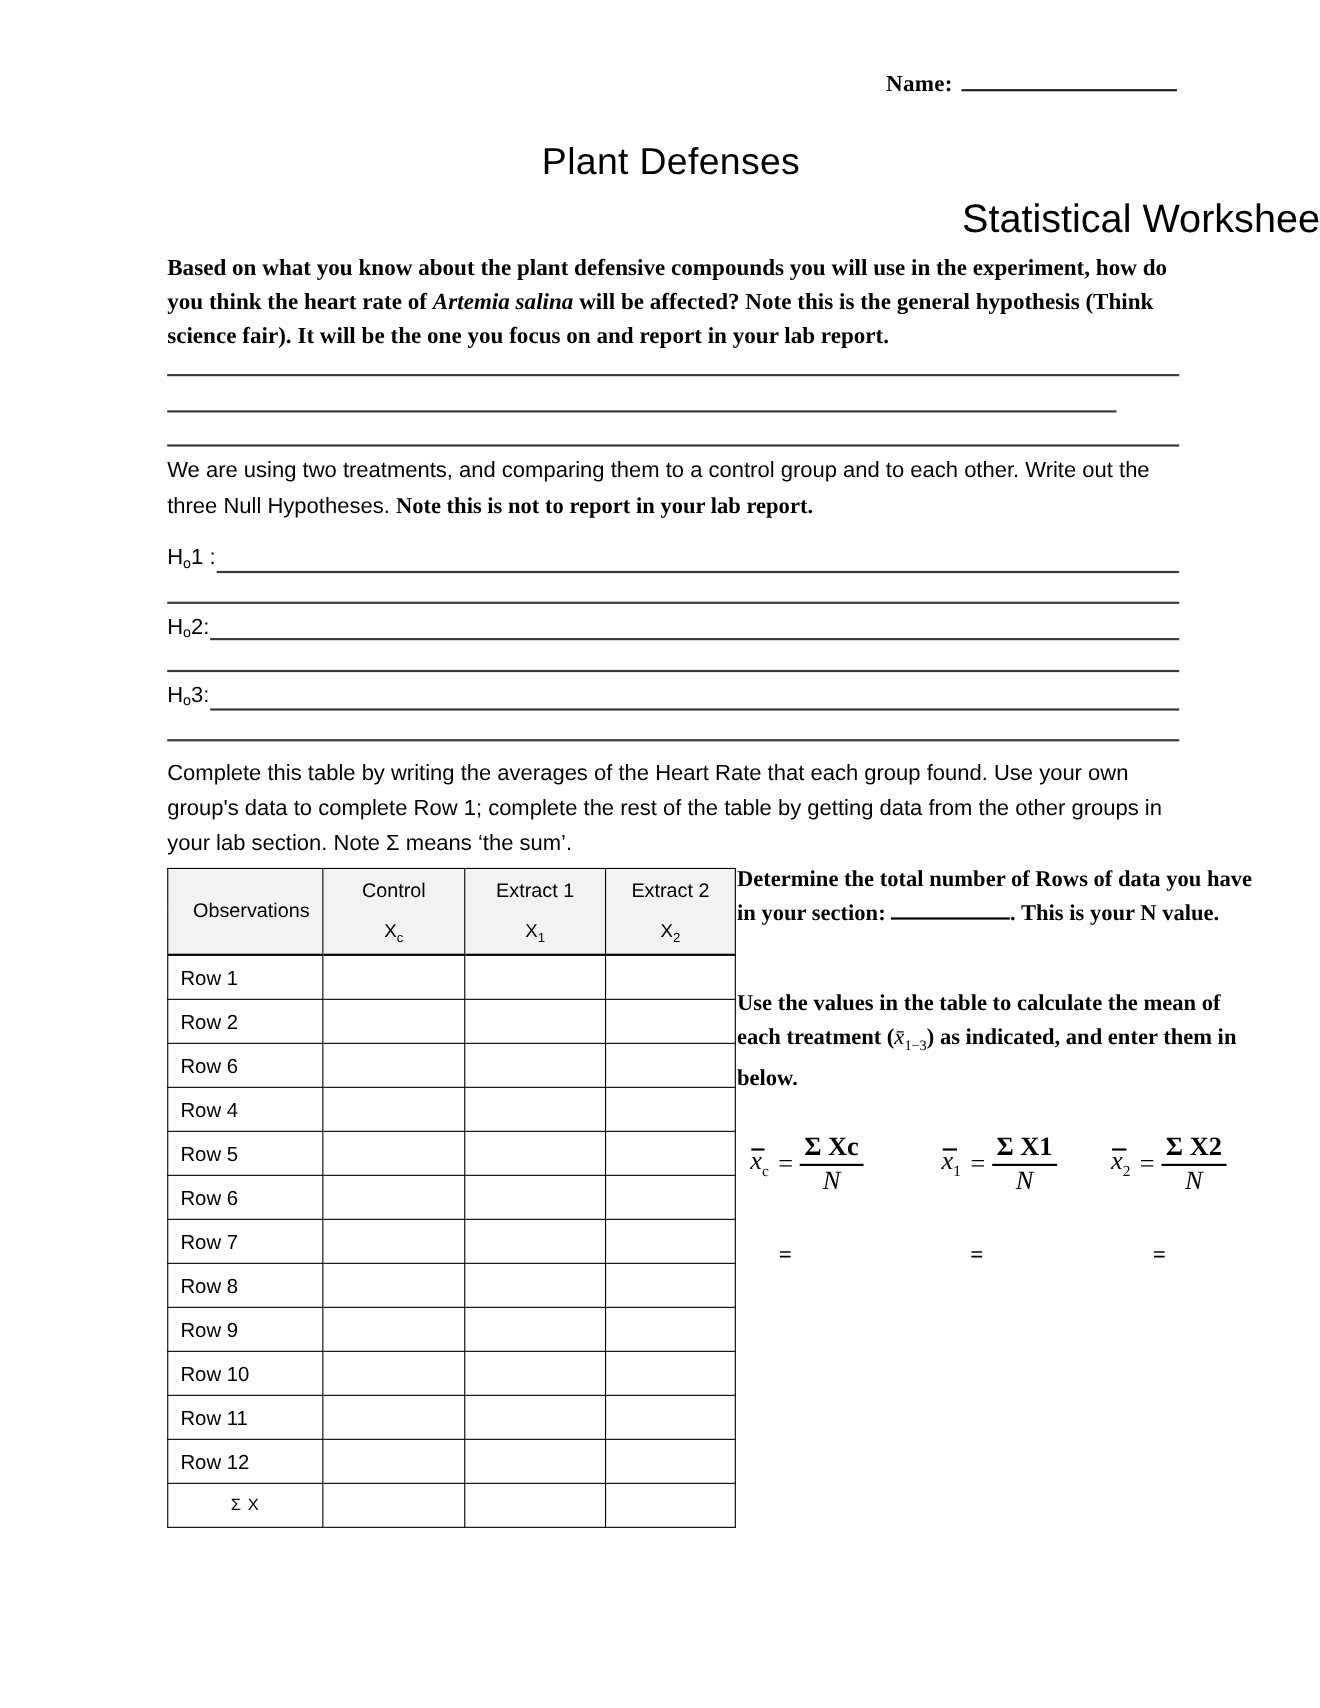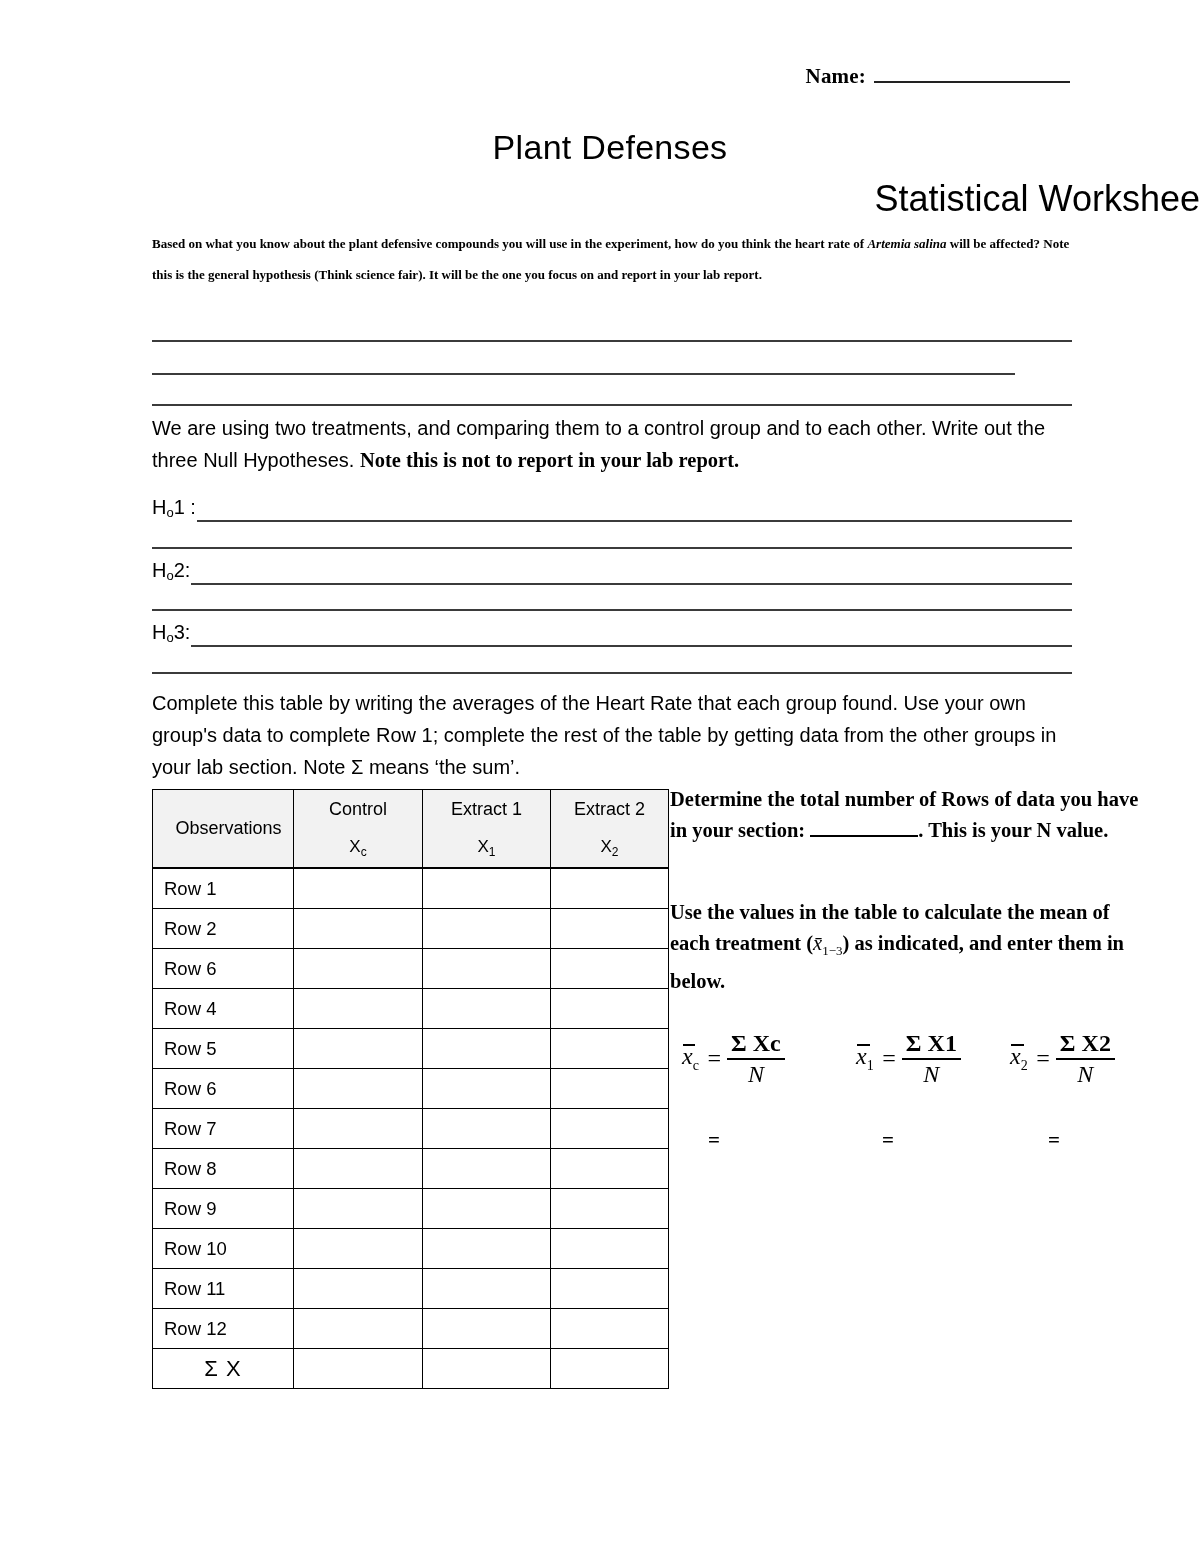--- a/index.html
+++ b/index.html
@@ -63,21 +63,21 @@
     font-weight: normal;
   }
 
   
   .para-serif-bold {
     position: absolute;
     left: 142px;
     width: 920px;
     font-family: "Liberation Serif", serif;
     font-weight: bold;
-    font-size: 13px;
+    font-size: 21px;
     line-height: 31px;
     text-align: left;
   }
   .para-serif-bold i {
     font-style: italic;
     font-weight: bold;
   }
   .para-sans {
     position: absolute;
     left: 142px;
@@ -154,21 +154,21 @@
   .th-c { text-align: center; }
   .sub-sym { font-size: 17px; }
   .sub-sym sub { font-size: 12px; }
   .row-label {
     text-align: left;
     padding-left: 11px !important;
     font-size: 18.5px;
   }
   .sum-label {
     text-align: center;
-    font-size: 22px;
+    font-size: 15px;
     letter-spacing: 1px;
   }
   .data-table td.cell { background: #ffffff; }
 
   
   .right-block {
     position: absolute;
     left: 660px;
     width: 472px;
     font-family: "Liberation Serif", serif;
@@ -259,21 +259,21 @@
   <div class="para-sans" style="top:412px;">
     <span>We are using two treatments, and comparing them to a control group and to each other. Write out the three Null Hypotheses. </span><b class="serif">Note this is not to report in your lab report.</b>
   </div>
 
   <div class="hyp" style="top:495px; width:920px;">
     <span class="lbl">H<sub>o</sub><span>1 :</span></span>
     <span class="fill"></span>
   </div>
   <div class="rule" style="top:547px; width:920px;"></div>
 
-  <div class="hyp" style="top:558px; width:920px;">
+  <div class="hyp" style="top:558px; width:920px;align-items:center;">
     <span class="lbl">H<sub>o</sub><span>2:</span></span>
     <span class="fill"></span>
   </div>
   <div class="rule" style="top:609px; width:920px;"></div>
 
   <div class="hyp" style="top:620px; width:920px;">
     <span class="lbl">H<sub>o</sub><span>3:</span></span>
     <span class="fill"></span>
   </div>
   <div class="rule" style="top:672px; width:920px;"></div>

